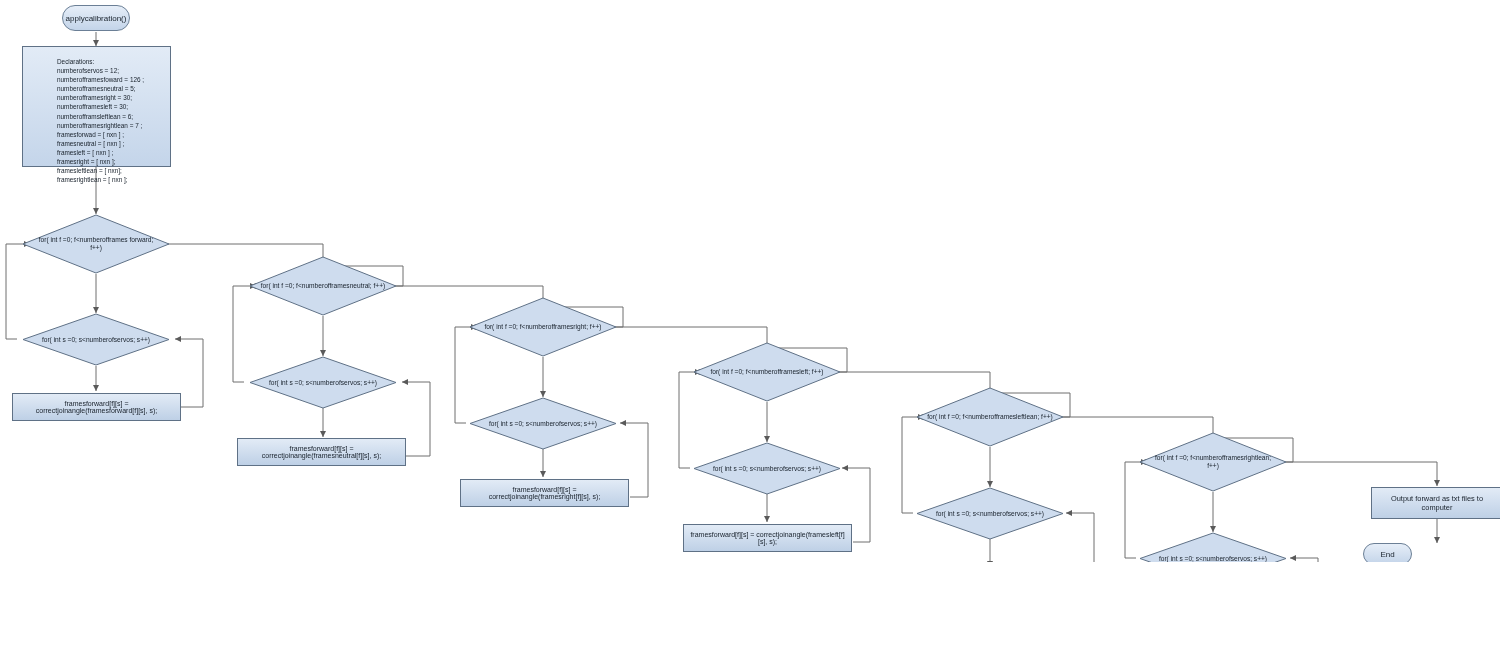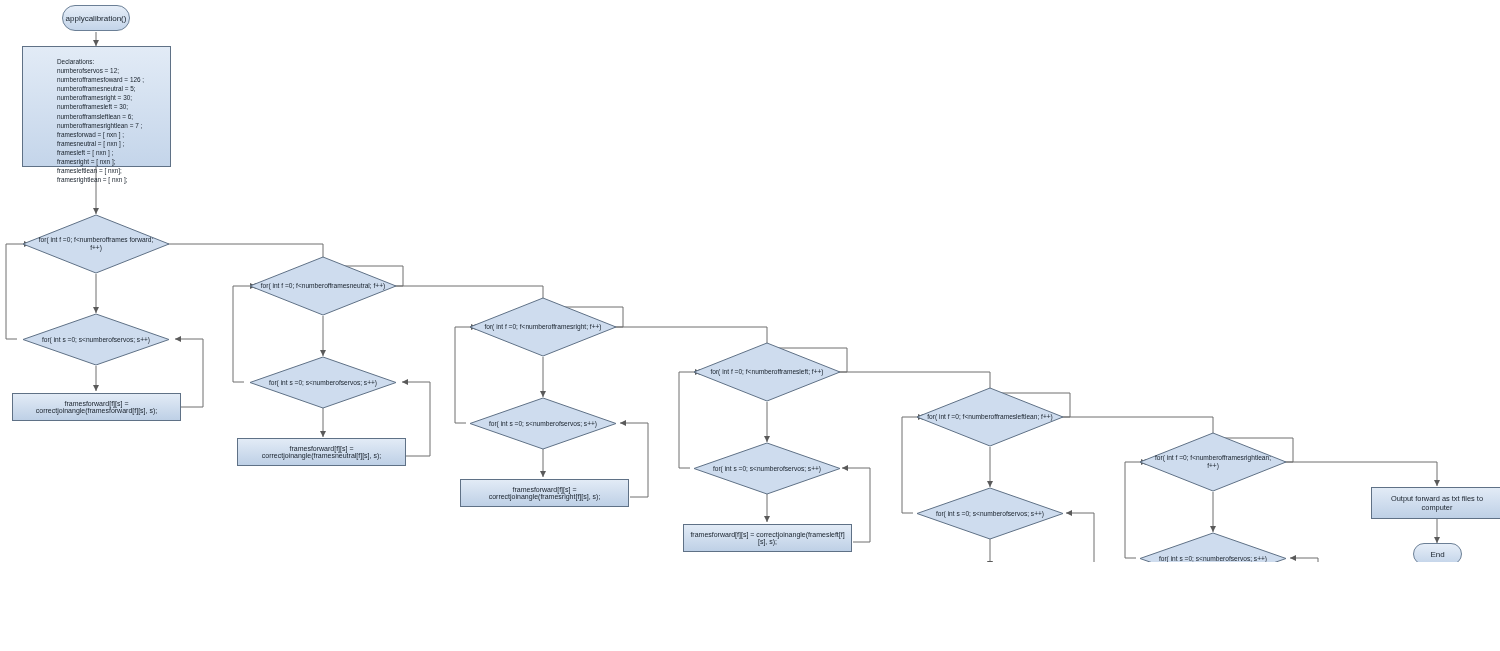--- a/index.html
+++ b/index.html
@@ -287,17 +287,17 @@
     <span class="dia-label">for( int s =0; s&lt;numberofservos; s++)</span>
   </div>
   <div class="node process" style="left:1129px; top:614px; width:169px; height:28px;">
     <span>framesforward[f][s] = correctjoinangle(framesrightlean[f][s], s);</span>
   </div>
 
   <div class="node process" style="left:1371px; top:487px; width:132px; height:32px; font-size:7.4px;">
     <span>Output forward as txt files to computer</span>
   </div>
 
-  <div class="node terminator" style="left:1413px; top:543px; width:49px; height:22px;">
+  <div class="node terminator" style="left:1363px; top:543px; width:49px; height:22px;">
     <span>End</span>
   </div>
 
 </div>
 
 </body></html>

